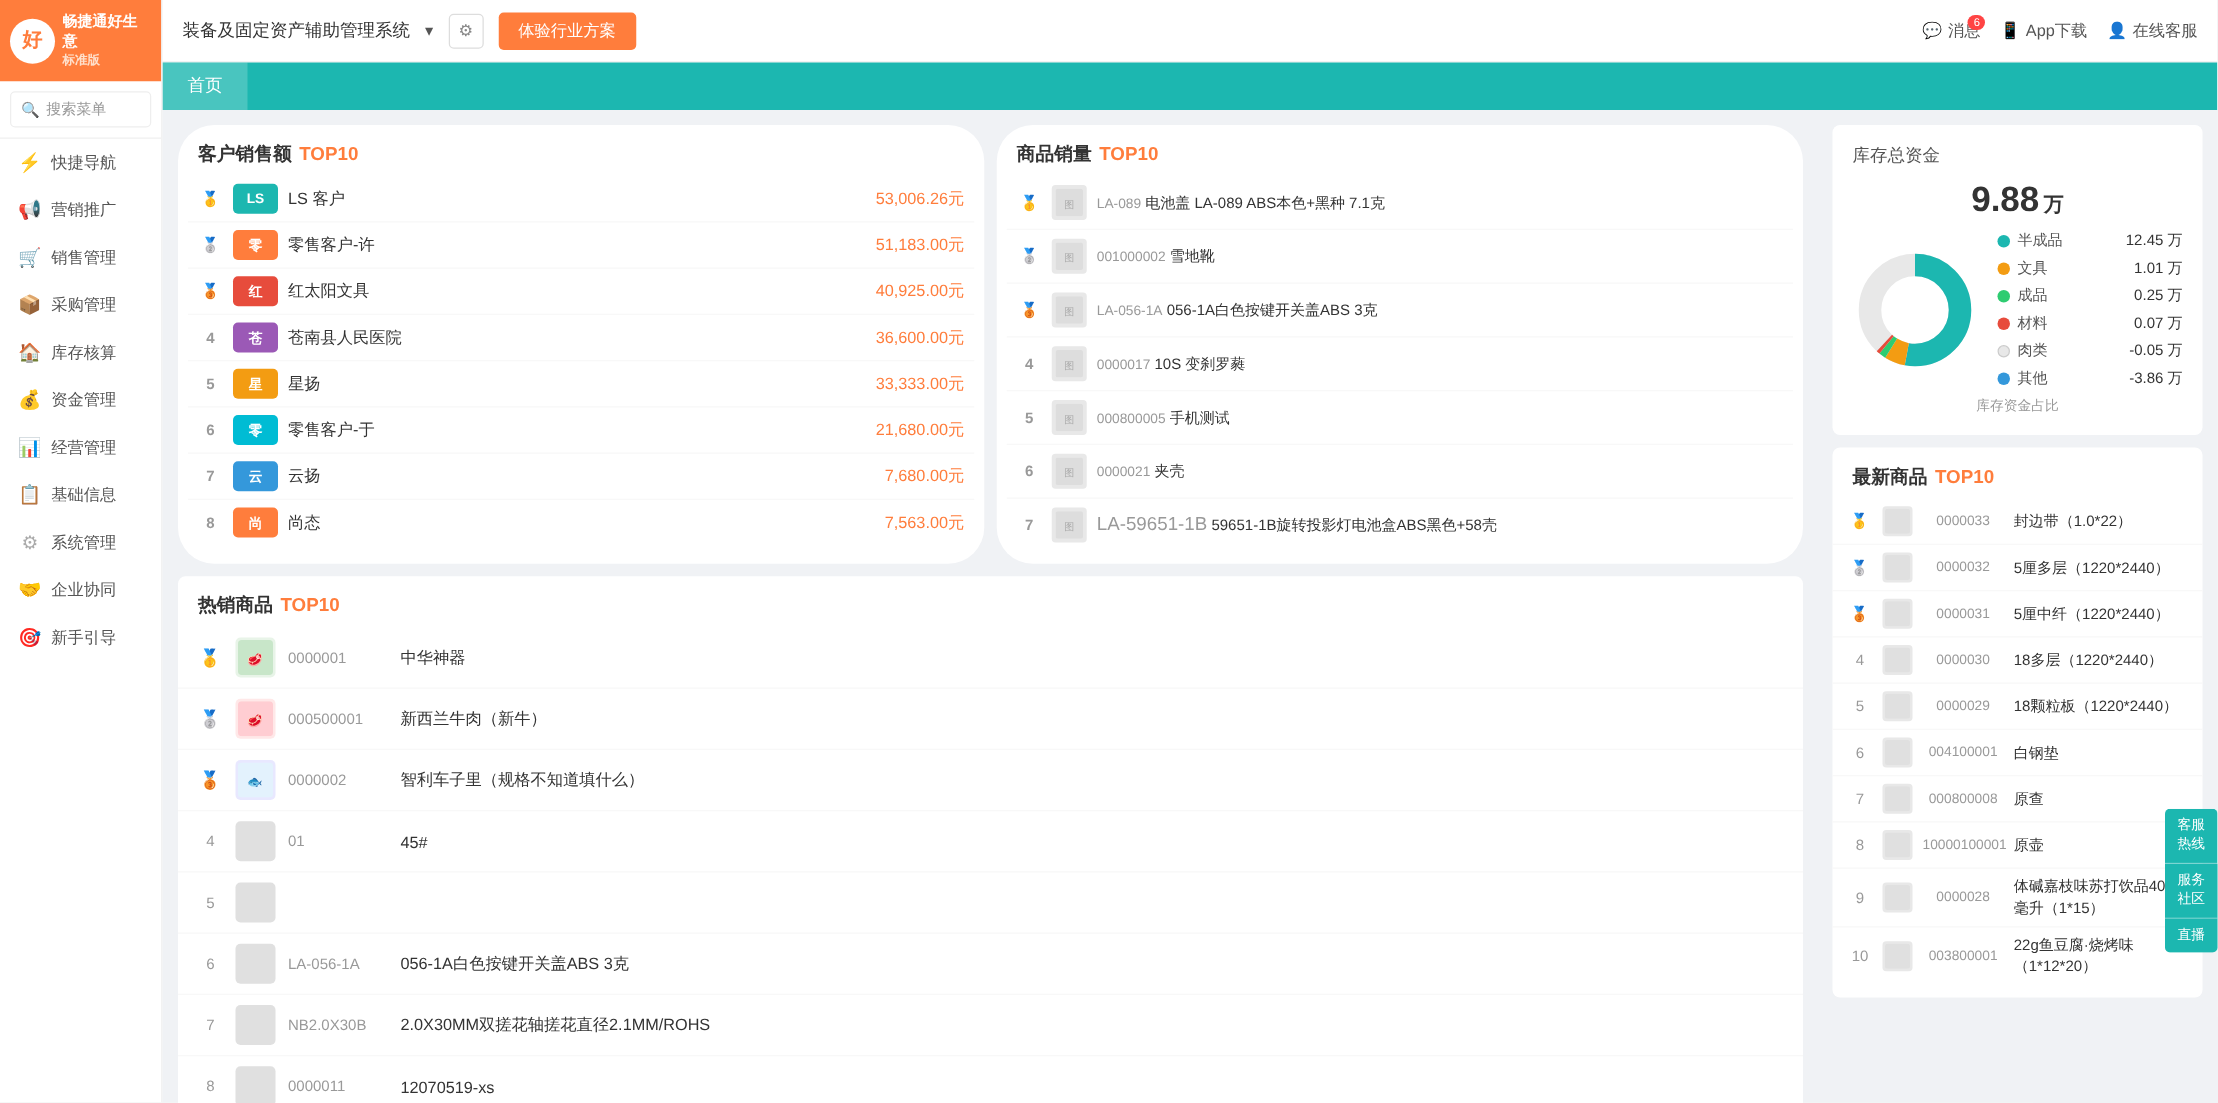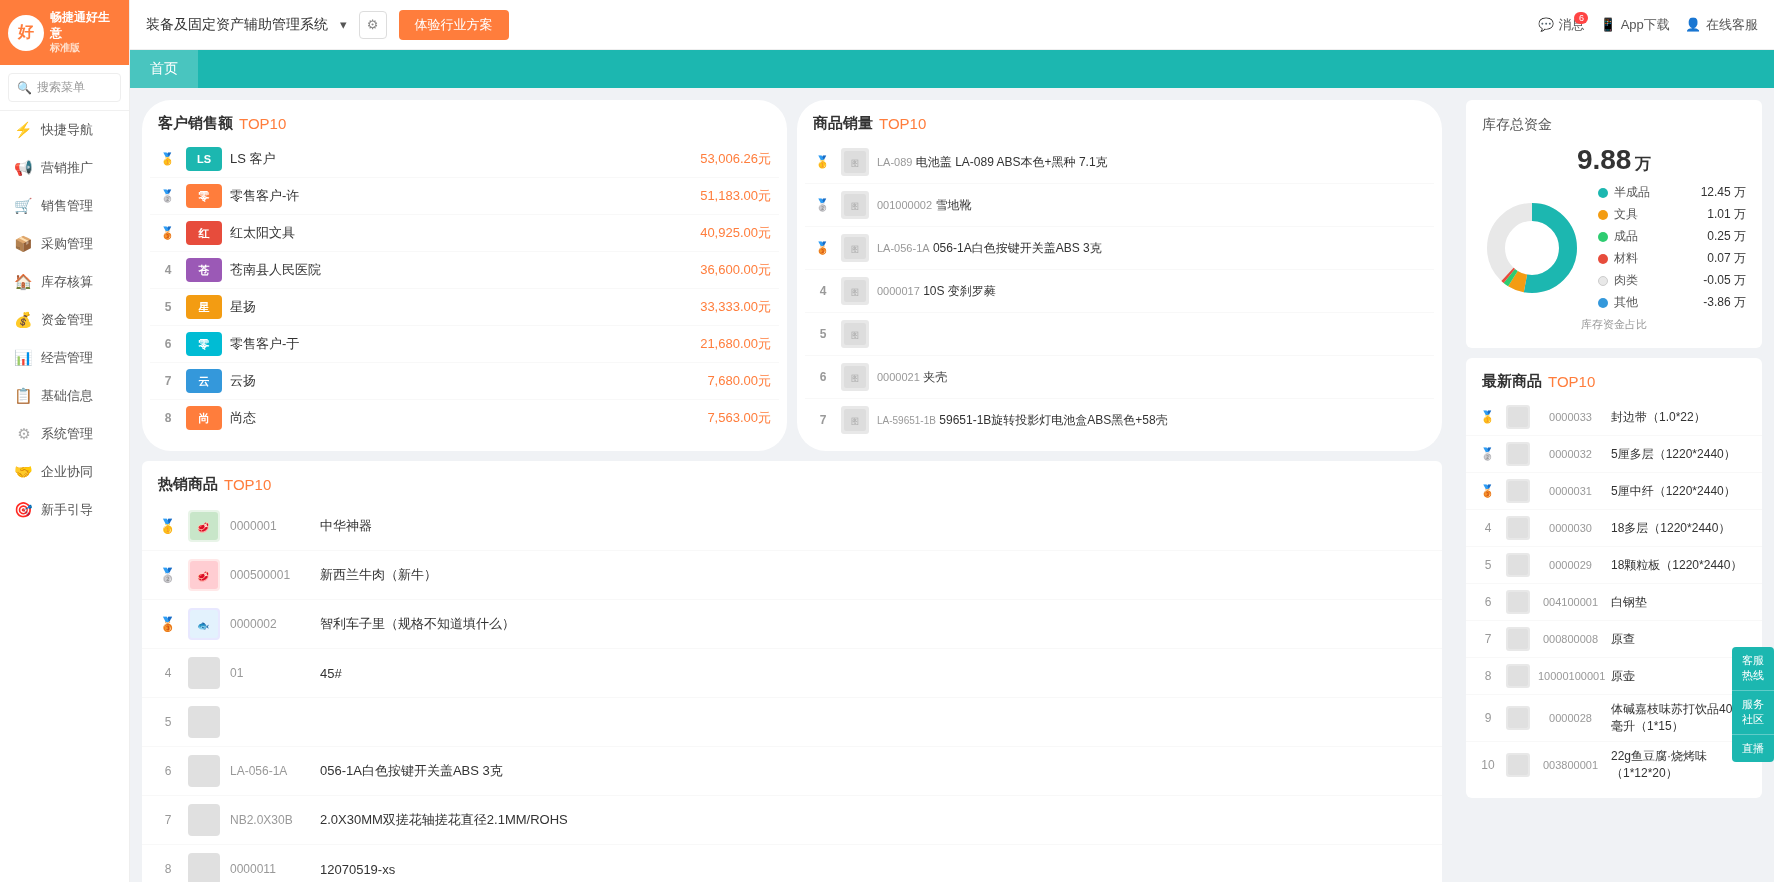--- a/index.html
+++ b/index.html
@@ -383,21 +383,21 @@
     .section-header-title {
       font-size: 15px;
       font-weight: bold;
       color: #333;
       display: flex;
       align-items: center;
       gap: 6px;
     }
     .top10-badge {
       color: #ff7d3c;
-      font-weight: normal;
+      font-weight: bold;
       font-size: 15px;
     }
   </style>
 </head>
 <body>
 
 <div class="sidebar">
   <div class="sidebar-logo">
     <div class="logo-icon">好</div>
     <div>
@@ -616,20 +616,23 @@
               </div>
             </div>
             <div class="rank-item-product">
               <span class="rank-num">5</span>
               <div class="rank-thumb">
                   <svg width="22" height="22" viewBox="0 0 22 22">
                     <rect width="22" height="22" fill="#ddd" rx="2"></rect>
                     <text x="11" y="15" text-anchor="middle" font-size="8" fill="#aaa">图</text>
                   </svg>
                 </div>
+              <div class="rank-product-info">
+                <div class="rank-product-name"><span style="color:#999;font-size:11px">000800005</span> <span>手机测试</span></div>
+              </div>
             </div>
             <div class="rank-item-product">
               <span class="rank-num">6</span>
               <div class="rank-thumb">
                   <svg width="22" height="22" viewBox="0 0 22 22">
                     <rect width="22" height="22" fill="#ddd" rx="2"></rect>
                     <text x="11" y="15" text-anchor="middle" font-size="8" fill="#aaa">图</text>
                   </svg>
                 </div>
               <div class="rank-product-info">
@@ -638,21 +641,21 @@
             </div>
             <div class="rank-item-product">
               <span class="rank-num">7</span>
               <div class="rank-thumb">
                   <svg width="22" height="22" viewBox="0 0 22 22">
                     <rect width="22" height="22" fill="#ddd" rx="2"></rect>
                     <text x="11" y="15" text-anchor="middle" font-size="8" fill="#aaa">图</text>
                   </svg>
                 </div>
               <div class="rank-product-info">
-                <div class="rank-product-name"><span style="color:#999;font-size:10px">LA-59651-1B</span> <span>59651-1B旋转投影灯电池盒ABS黑色+58壳</span></div>
+                <div class="rank-product-name"><span style="color:#999;font-size:15px">LA-59651-1B</span> <span>59651-1B旋转投影灯电池盒ABS黑色+58壳</span></div>
               </div>
             </div>
           </div>
         </div>
       </div>
 
       <div class="hot-products-section">
         <div class="section-header">
           <div class="section-header-title">
             <span>热销商品</span>

